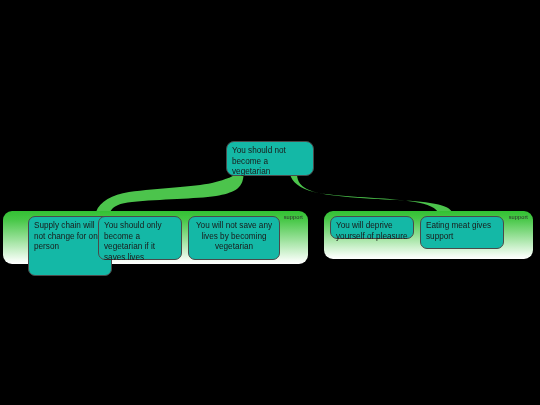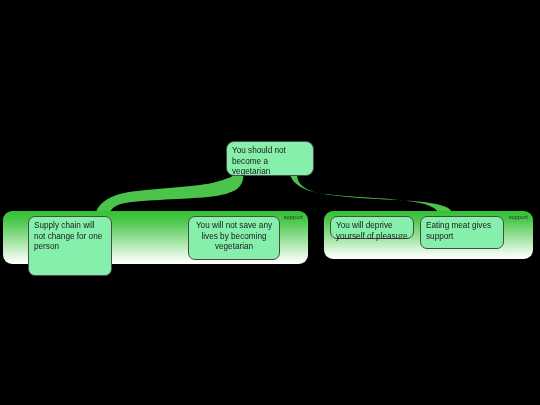--- a/index.html
+++ b/index.html
@@ -22,21 +22,21 @@
     top: 0;
     width: 540px;
     height: 405px;
     pointer-events: none;
   }
 
   
   .node {
     position: absolute;
     box-sizing: border-box;
-    background: #86efac;
+    background: #14b8a6;
     border: 1px solid #4a4a4a;
     border-radius: 7px;
     color: #1a1a1a;
     font-size: 8.2px;
     line-height: 10.6px;
     padding: 4px 5px 3px 5px;
     z-index: 5;
   }
   .node-root {
     left: 226px;
@@ -110,20 +110,21 @@
              C 378,197 336,197 314,192
              C 299,188 292,182 290,174 Z"></path>
   </svg>
 
   <div class="node node-root">You should not become a vegetarian</div>
 
   <div class="group group-left">
     <span class="group-label">support</span>
   </div>
   <div class="node node-child c0">Supply chain will not change for one person</div>
+  <div class="node node-child c1">You should only become a vegetarian if it saves lives</div>
   <div class="node node-child c2">You will not save any lives by becoming vegetarian</div>
 
   <div class="group group-right">
     <span class="group-label">support</span>
   </div>
   <div class="node node-child c3">You will deprive yourself of pleasure</div>
   <div class="node node-child c4">Eating meat gives support</div>
 
 </div>
 

